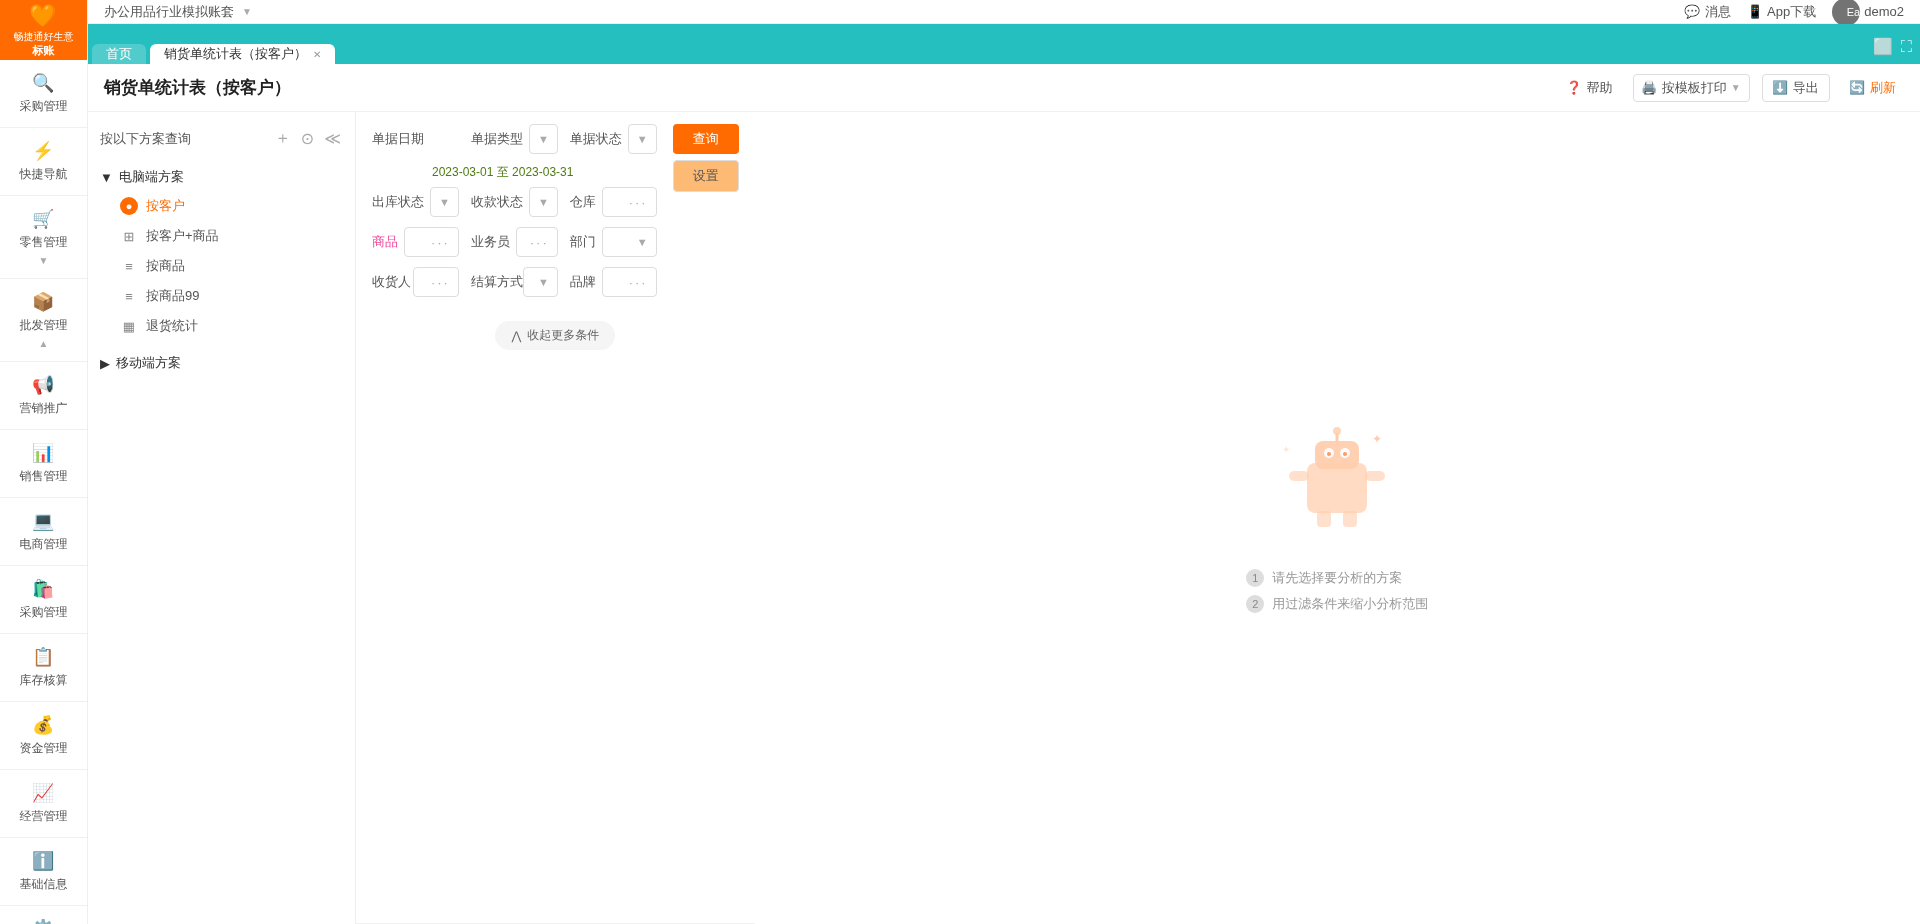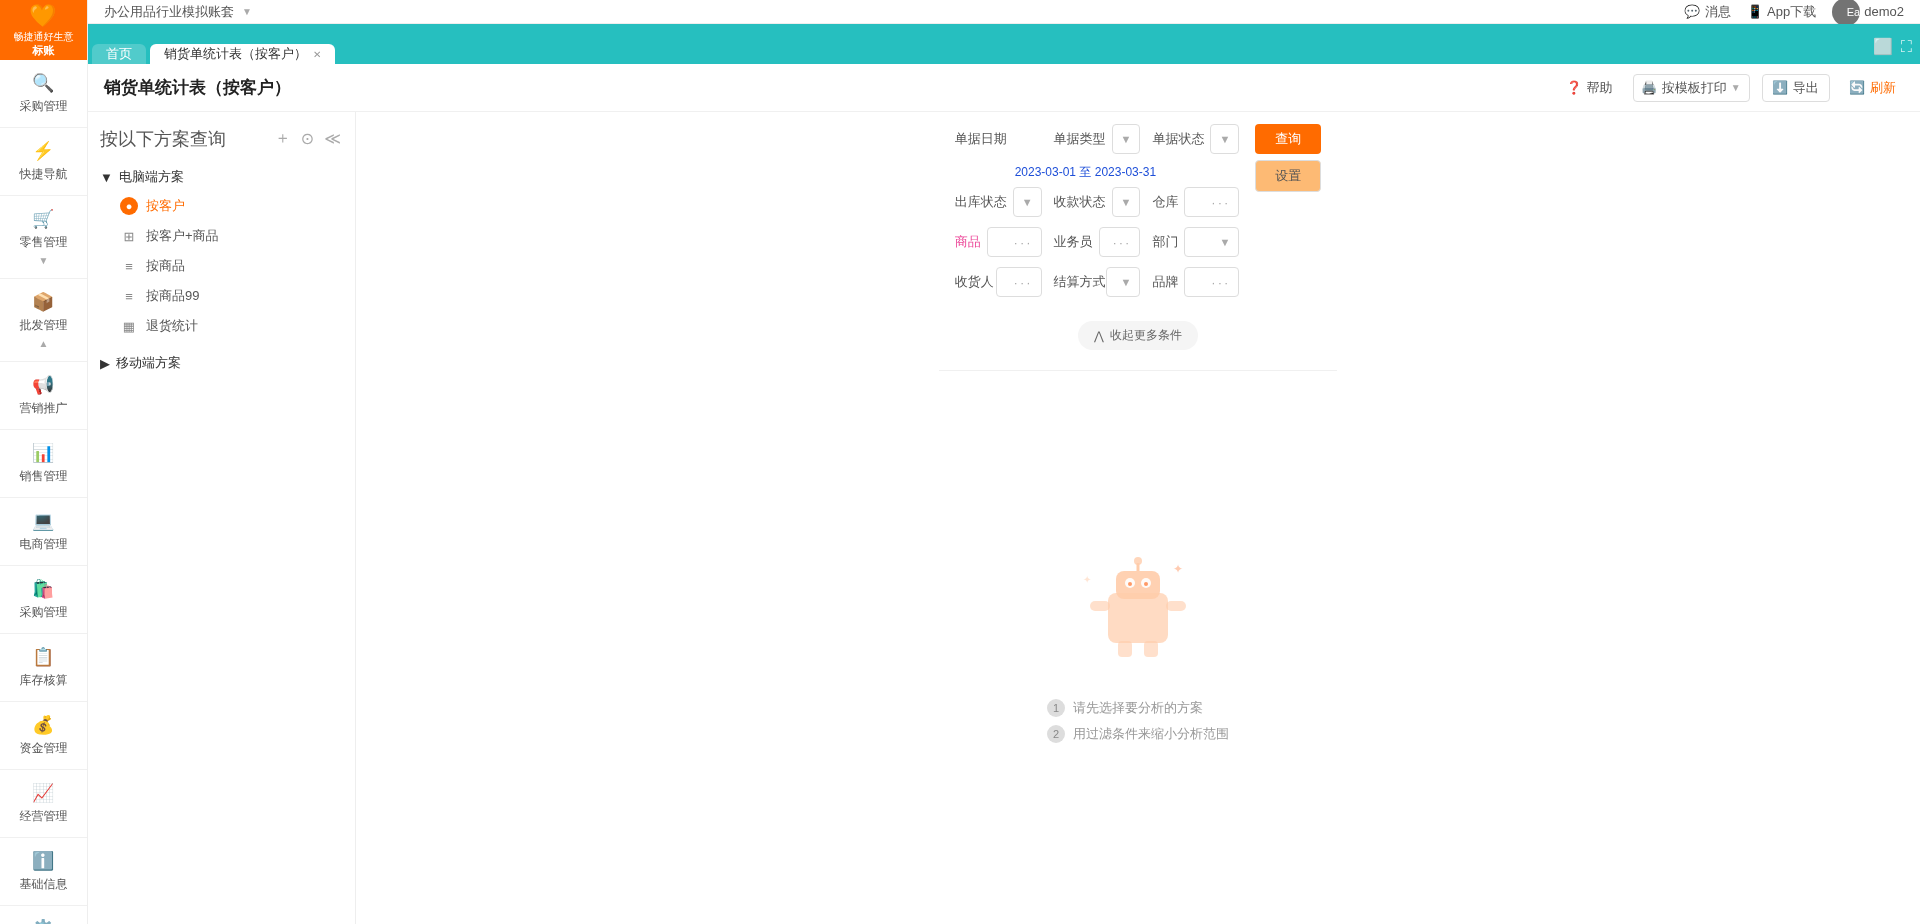--- a/index.html
+++ b/index.html
@@ -44,21 +44,21 @@
     .print-dropdown { border: 1px solid #ddd; border-radius: 4px; padding: 4px 8px; display: flex; align-items: center; gap: 4px; cursor: pointer; }
     .export-btn { border: 1px solid #ddd; border-radius: 4px; padding: 4px 10px; cursor: pointer; display: flex; align-items: center; gap: 4px; }
     .refresh-btn { color: #ff6b00; display: flex; align-items: center; gap: 4px; cursor: pointer; }
 
     
     .content-body { flex: 1; display: flex; overflow: hidden; }
 
     
     .scheme-panel { width: 268px; background: #fff; border-right: 1px solid #eee; display: flex; flex-direction: column; flex-shrink: 0; padding: 8px 0; }
     .scheme-panel-header { display: flex; align-items: center; justify-content: space-between; padding: 6px 12px 8px 12px; }
-    .scheme-panel-title { font-size: 18px; color: #555; }
+    .scheme-panel-title { font-size: 13px; color: #555; }
     .scheme-panel-icons { display: flex; align-items: center; gap: 6px; }
     .scheme-panel-icons span { font-size: 16px; color: #aaa; cursor: pointer; padding: 2px; border-radius: 4px; }
     .scheme-group { padding: 4px 0; }
     .scheme-group-title { display: flex; align-items: center; gap: 6px; padding: 5px 12px 5px 12px; cursor: pointer; font-size: 13px; color: #333; }
     .scheme-group-item { display: flex; align-items: center; gap: 8px; padding: 6px 12px 6px 32px; cursor: pointer; font-size: 13px; color: #555; border-radius: 0; }
     .scheme-group-item.active { color: #ff6b00; }
     .scheme-group-item .item-icon { width: 18px; height: 18px; background: #ff6b00; border-radius: 50%; color: #fff; display: flex; align-items: center; justify-content: center; font-size: 11px; flex-shrink: 0; }
     .scheme-group-item .item-icon-gray { width: 18px; height: 18px; color: #888; display: flex; align-items: center; justify-content: center; font-size: 13px; flex-shrink: 0; }
     .date-quick-btn { padding: 3px 8px; font-size: 12px; cursor: pointer; color: #555; border-radius: 4px; }
     .date-quick-btn.active { background: #ff6b00; color: #fff; border-radius: 4px; }
@@ -249,21 +249,21 @@
         </div>
 
         <div class="scheme-group">
           <div class="scheme-group-title">
             <span>▶</span>
             <span>移动端方案</span>
           </div>
         </div>
       </div>
 
-      <div style="flex:1; display:flex; flex-direction:column; overflow:hidden;align-items:center;">
+      <div style="flex:1; display:flex; overflow:hidden;">
 
         <div style="background:#fff; padding:12px 16px 4px 16px; border-bottom:1px solid #f0f0f0; flex-shrink:0;">
 
           <div style="display:flex; align-items:flex-start; gap:8px; margin-bottom:10px;">
             <div style="flex:1;">
 
               <div style="display:grid; grid-template-columns:1fr 1fr 1fr; gap:12px; margin-bottom:10px;">
                 <div style="display:flex; align-items:center; gap:6px;">
                   <span style="font-size:13px;color:#555;white-space:nowrap;">单据日期</span>
                 </div>
@@ -277,21 +277,21 @@
                 <div style="display:flex; align-items:center; gap:6px;">
                   <span style="font-size:13px;color:#555;white-space:nowrap;">单据状态</span>
                   <div class="filter-select">
                     <span></span>
                     <span class="select-arrow">▼</span>
                   </div>
                 </div>
               </div>
 
               <div style="margin-bottom:6px; margin-left:60px;">
-                <span style="font-size:12px;color:#1d4ed8;">2023-03-01 至 2023-03-31</span>
+                <span style="font-size:12px;color:#4d7c0f;">2023-03-01 至 2023-03-31</span>
               </div>
 
               <div style="display:grid; grid-template-columns:1fr 1fr 1fr; gap:12px; margin-bottom:10px;">
                 <div style="display:flex; align-items:center; gap:6px;">
                   <span style="font-size:13px;color:#555;white-space:nowrap;">出库状态</span>
                   <div class="filter-select">
                     <span></span>
                     <span class="select-arrow">▼</span>
                   </div>
                 </div>

